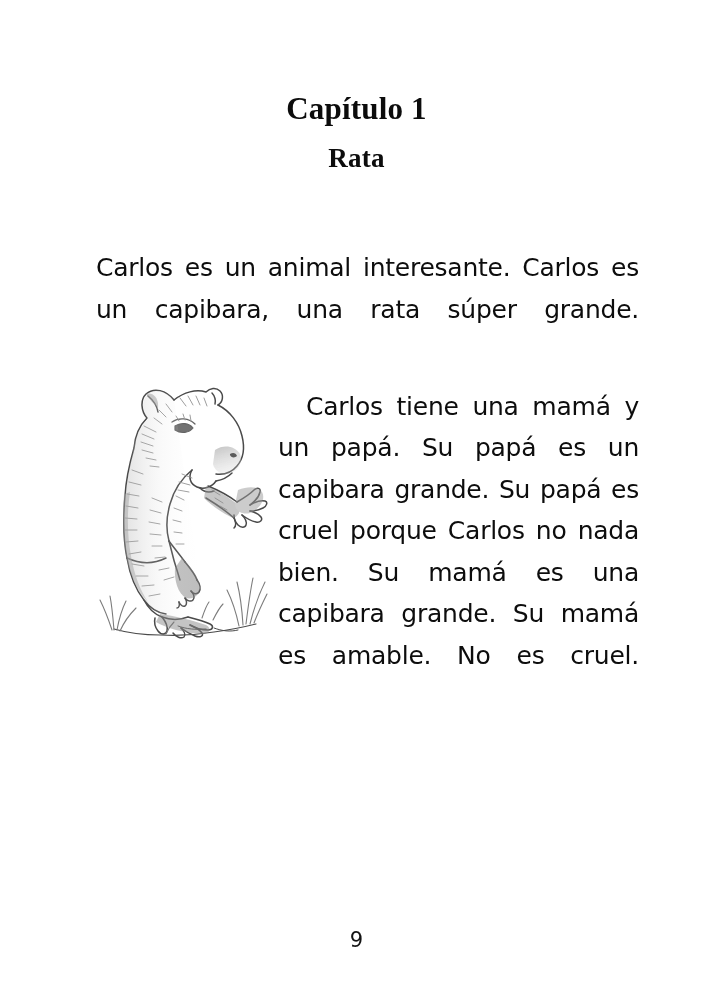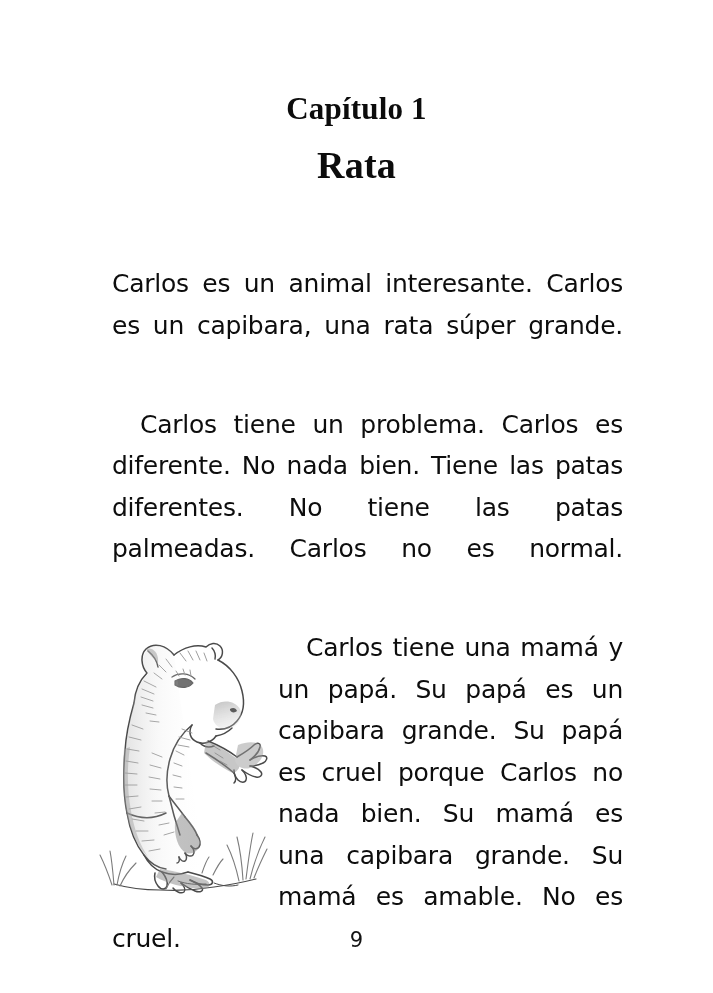--- a/index.html
+++ b/index.html
@@ -33,41 +33,41 @@
     font-weight: bold;
     color: #0c0c0c;
   }
   .chapter-number {
     top: 91px;
     font-size: 31px;
     letter-spacing: 0.2px;
   }
   .chapter-title {
     top: 143px;
-    font-size: 38px;
+    font-size: 27px;
     letter-spacing: 0.2px;
   }
 
   
   .body-text {
     position: absolute;
     left: 96px;
     top: 247px;
     width: 543px;
     font-family: "DejaVu Sans", "Liberation Sans", sans-serif;
     font-size: 25px;
     line-height: 41.5px;
     color: #0d0d0d;
     text-align: justify;
     text-justify: inter-word;
     letter-spacing: -0.25px;
     word-spacing: 0.2px;
   }
   .body-text p {
-    margin: 16px;
+    margin: 0;
     padding: 0;
   }
   .para-indent {
     text-indent: 28px;
   }
   .para-gap {
     margin-top: 14px !important;
   }
   
   .body-text p:after {
@@ -110,21 +110,20 @@
 
   <div class="chapter-heading chapter-number">Capítulo 1</div>
 
   <div class="chapter-heading chapter-title">Rata</div>
 
   <div class="body-text">
 
     <p>Carlos es un animal interesante. Carlos es un capibara, una rata súper grande.</p>
 
 
-    <p class="para-indent">Carlos tiene un problema. Carlos es diferente. No nada bien. Tiene las patas diferentes. No tiene las patas palmeadas. Carlos no es normal.</p>
 
     <div class="illustration">
       <svg viewBox="0 0 172 262" xmlns="http://www.w3.org/2000/svg">
         <defs>
           <linearGradient id="furShade" x1="0" y1="0" x2="1" y2="0">
             <stop offset="0%" stop-color="#a9a9a9" stop-opacity="0.55"></stop>
             <stop offset="45%" stop-color="#d9d9d9" stop-opacity="0.25"></stop>
             <stop offset="100%" stop-color="#ffffff" stop-opacity="0"></stop>
           </linearGradient>
           <linearGradient id="snoutShade" x1="0" y1="0" x2="0.3" y2="1">

